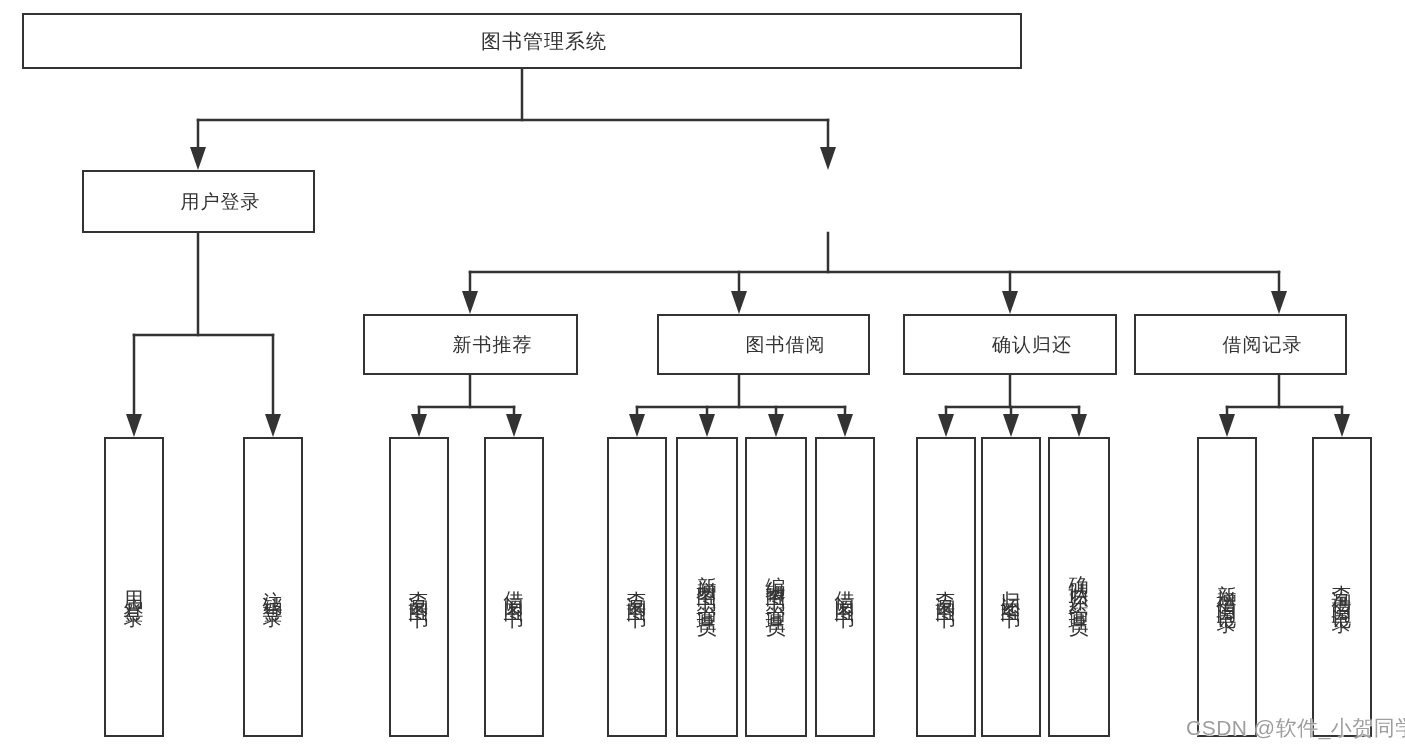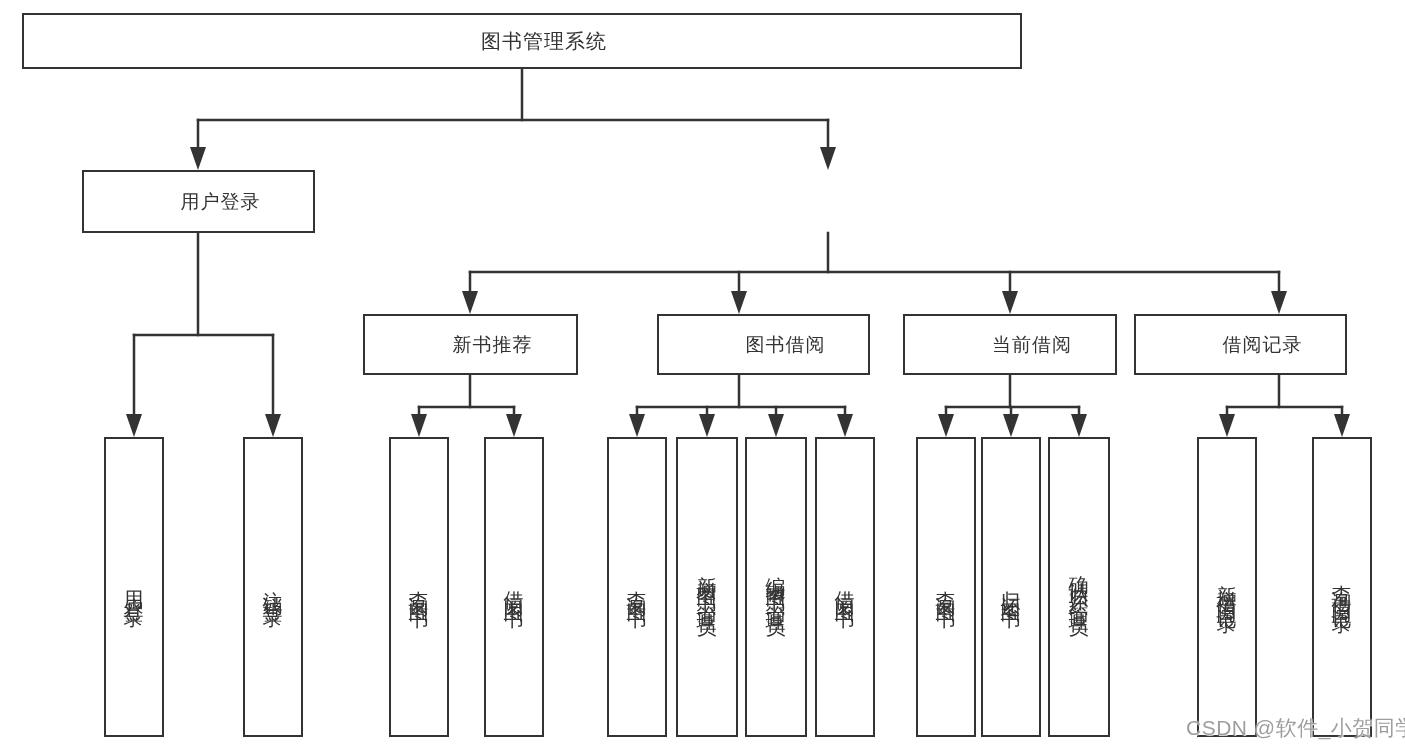--- a/index.html
+++ b/index.html
@@ -127,21 +127,21 @@
     <span>用户登录</span>
   </div>
 
   <div class="node h" style="left:363px; top:314px; width:215px; height:61px;">
     <span>新书推荐</span>
   </div>
   <div class="node h" style="left:633px; top:314px; width:213px; height:61px;margin-left:24px;">
     <span>图书借阅</span>
   </div>
   <div class="node h" style="left:903px; top:314px; width:214px; height:61px;">
-    <span>当前借阅</span>
+    <span>确认归还</span>
   </div>
   <div class="node h" style="left:1110px; top:314px; width:213px; height:61px;margin-left:24px;">
     <span>借阅记录</span>
   </div>
 
   <div class="node leaf" style="left:104px; top:437px; width:60px; height:300px;">
     <span class="vtext">用户登录</span>
   </div>
   <div class="node leaf" style="left:243px; top:437px; width:60px; height:300px;">
     <span class="vtext">注销登录</span>

